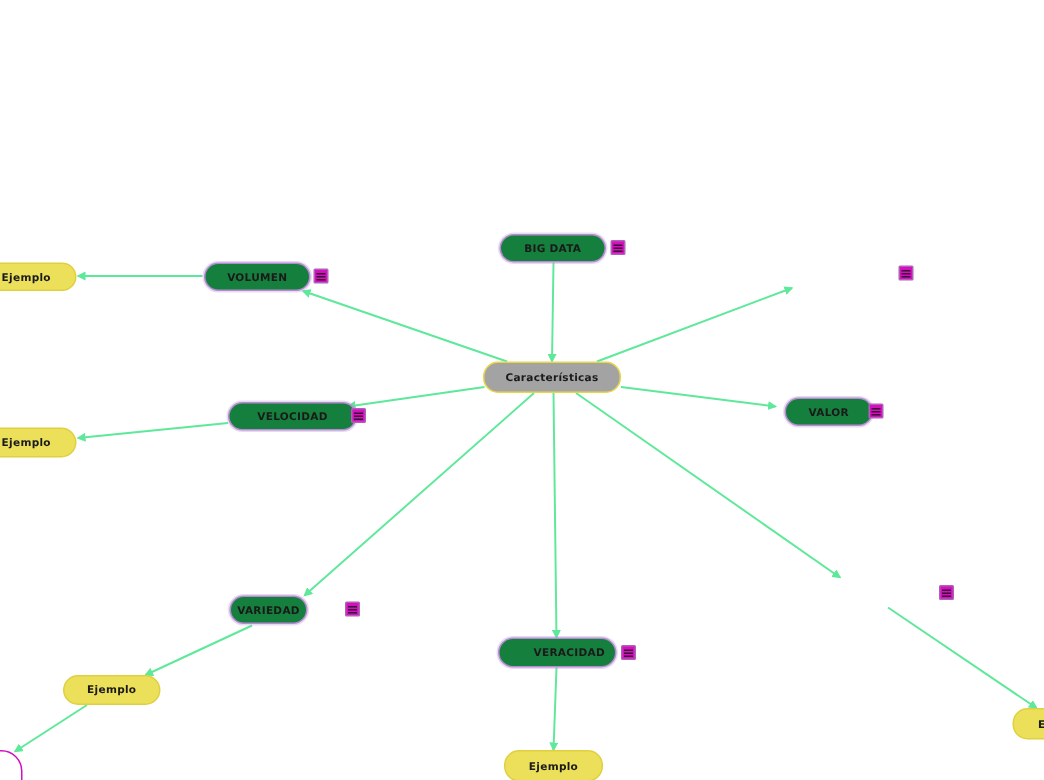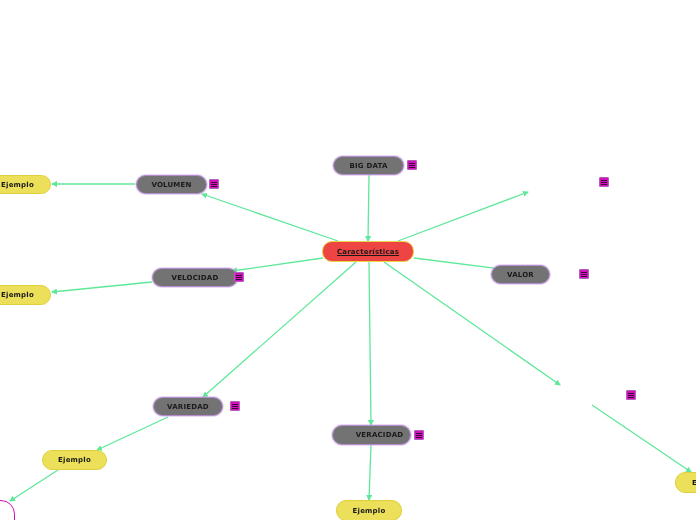--- a/index.html
+++ b/index.html
@@ -11,21 +11,21 @@
   #canvas { position: absolute; left: 0; top: 0; width: 696px; height: 520px; }
   #edges { position: absolute; left: 0; top: 0; width: 696px; height: 520px; pointer-events: none; }
   .node {
     position: absolute; box-sizing: border-box;
     display: flex; align-items: center; justify-content: center;
     font-size: 7px; font-weight: bold; color: #1a1a1a;
     border-radius: 10px; white-space: nowrap; letter-spacing: 0.2px;
     cursor: pointer;
   }
   .node.main {
-    background: #737373; border: 1px solid #b58bd0;
+    background: #15803d; border: 1px solid #b58bd0;
     box-shadow: 0 0 0 1px rgba(190,150,220,0.35);
   }
   .node.yellow {
     background: #ece05a; border: 1px solid #e0d040;
   }
   .node.outline {
     background: #ffffff; border: 1px solid #d40fbd; border-radius: 14px;
   }
   .note {
     position: absolute; width: 10px; height: 10px; box-sizing: border-box;
@@ -80,21 +80,21 @@
 
   <div class="node main" style="left:333px;top:156px;width:71px;height:19px;">
     <span>BIG DATA</span>
   </div>
   <div class="note" style="left:407px;top:160px;">
       <i></i>
       <i></i>
       <i></i>
     </div>
 
-  <div class="node yellow" style="left:322px;top:241px;width:92px;height:21px;background:#ef4444;border-color:#e7d64a;text-decoration:underline;">
+  <div class="node yellow" style="left:322px;top:241px;width:92px;height:21px;background:#a3a3a3;border-color:#e7d64a;">
     <span>Características</span>
   </div>
 
   <div class="node main" style="left:136px;top:175px;width:71px;height:19px;">
     <span>VOLUMEN</span>
   </div>
   <div class="note" style="left:209px;top:179px;">
       <i></i>
       <i></i>
       <i></i>
@@ -114,30 +114,30 @@
   </div>
   <div class="note" style="left:234px;top:272px;">
       <i></i>
       <i></i>
       <i></i>
     </div>
   <div class="node yellow" style="left:-16px;top:285px;width:67px;height:20px;">
     <span>Ejemplo</span>
   </div>
 
-  <div class="node main" style="left:491px;top:265px;width:59px;height:19px;">
+  <div class="node main" style="left:523px;top:265px;width:59px;height:19px;">
     <span>VALOR</span>
   </div>
   <div class="note" style="left:579px;top:269px;">
       <i></i>
       <i></i>
       <i></i>
     </div>
 
-  <div class="node main" style="left:153px;top:397px;width:70px;height:19px;">
+  <div class="node main" style="left:153px;top:397px;width:52px;height:19px;">
     <span>VARIEDAD</span>
   </div>
   <div class="note" style="left:230px;top:401px;">
       <i></i>
       <i></i>
       <i></i>
     </div>
   <div class="node yellow" style="left:42px;top:450px;width:65px;height:20px;">
     <span>Ejemplo</span>
   </div>

